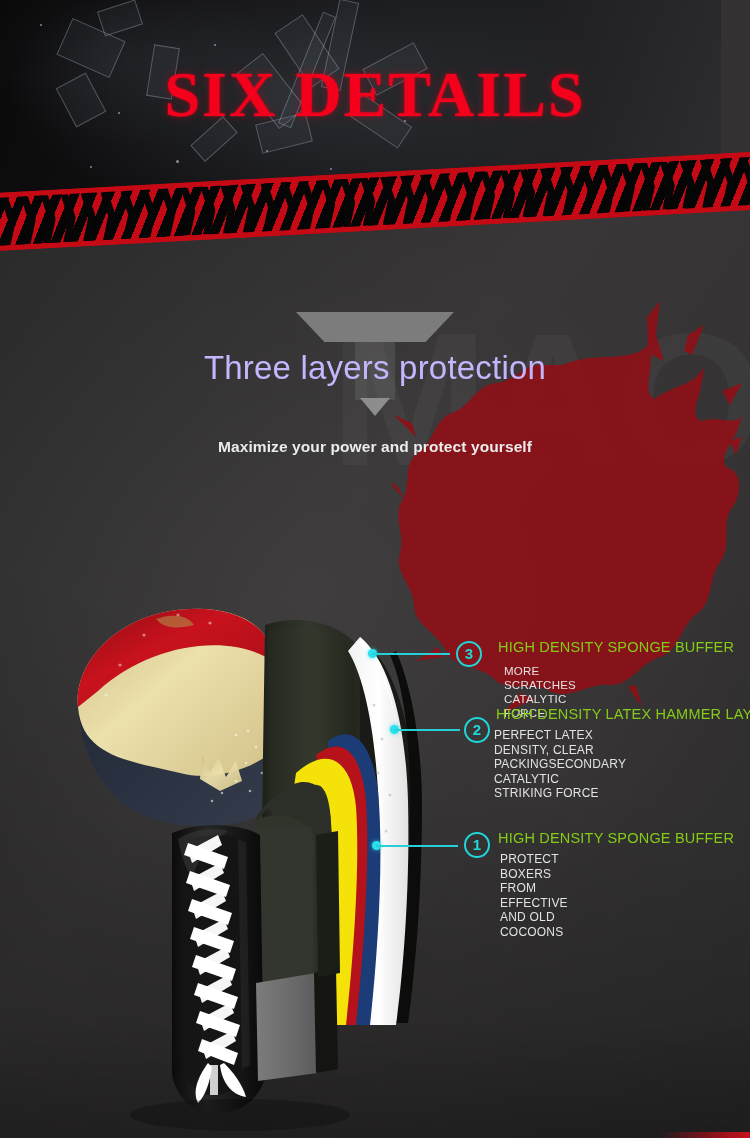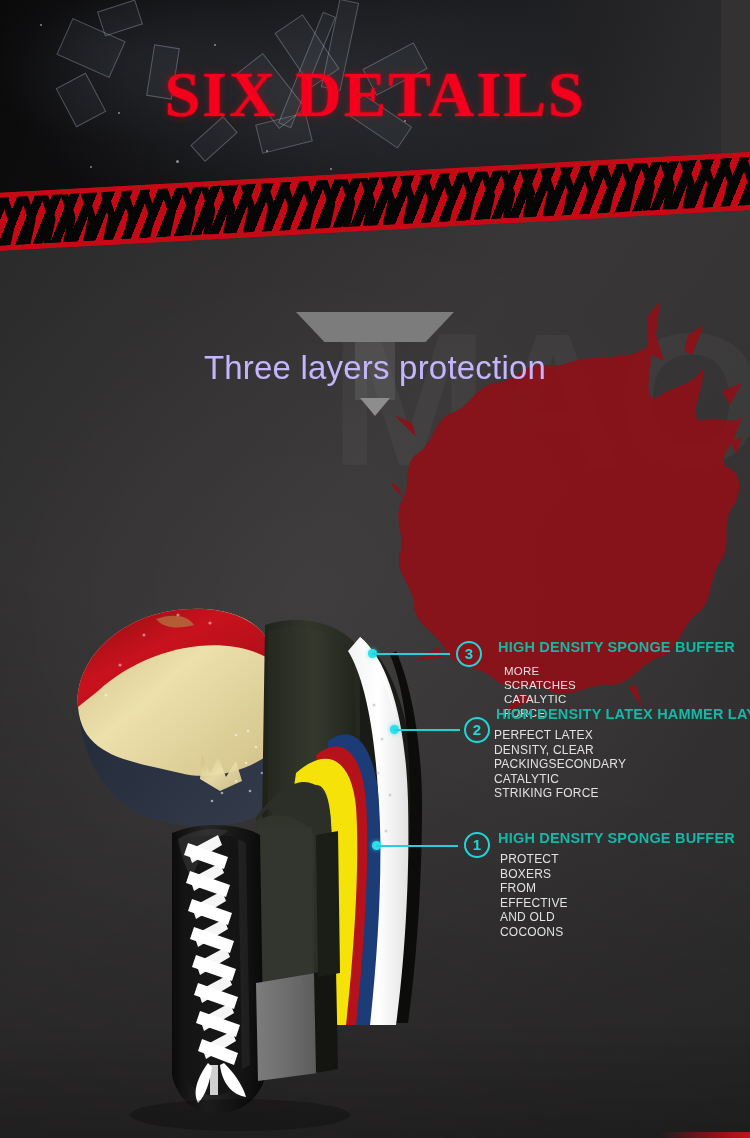--- a/index.html
+++ b/index.html
@@ -139,21 +139,21 @@
     font-size:15px; font-weight:600; line-height:22px; text-align:center;
   }
   .cline{
     position:absolute; height:2px; background:#29cfd6;
   }
   .cdot{
     position:absolute; width:9px; height:9px; border-radius:50%;
     background:#2ae0ea; box-shadow:0 0 4px rgba(40,220,235,.8);
   }
   .ctitle{
-    position:absolute; color:#14b8a6; font-size:14.5px; font-weight:700;
+    position:absolute; color:#84cc16; font-size:14.5px; font-weight:400;
     letter-spacing:.2px; white-space:nowrap;
   }
   .cbody{
     position:absolute; color:#e2e2e2; font-size:11.5px; font-weight:400;
     line-height:14px; letter-spacing:.2px;
   }
 </style>
 </head>
 <body>
 
@@ -267,20 +267,21 @@
     </svg>
 
     <div id="bottom-shade"></div>
     <div id="bottom-edge-red"></div>
   </div>
 
   <div id="funnel-stem"></div>
   <div id="funnel"></div>
   <div id="head-title">Three layers protection</div>
   <div id="tri-down"></div>
+  <div id="sub-title">Maximize your power and protect yourself</div>
 
   <svg id="glove" viewBox="0 0 420 543" xmlns="http://www.w3.org/2000/svg">
     <defs>
       <linearGradient id="gRed" x1="0" y1="0" x2="1" y2="1">
         <stop offset="0%" stop-color="#8e0c12"></stop>
         <stop offset="40%" stop-color="#c8121d"></stop>
         <stop offset="100%" stop-color="#a20e17"></stop>
       </linearGradient>
       <linearGradient id="gGold" x1="0" y1="0" x2="1" y2="1">
         <stop offset="0%" stop-color="#cdbd84"></stop>

